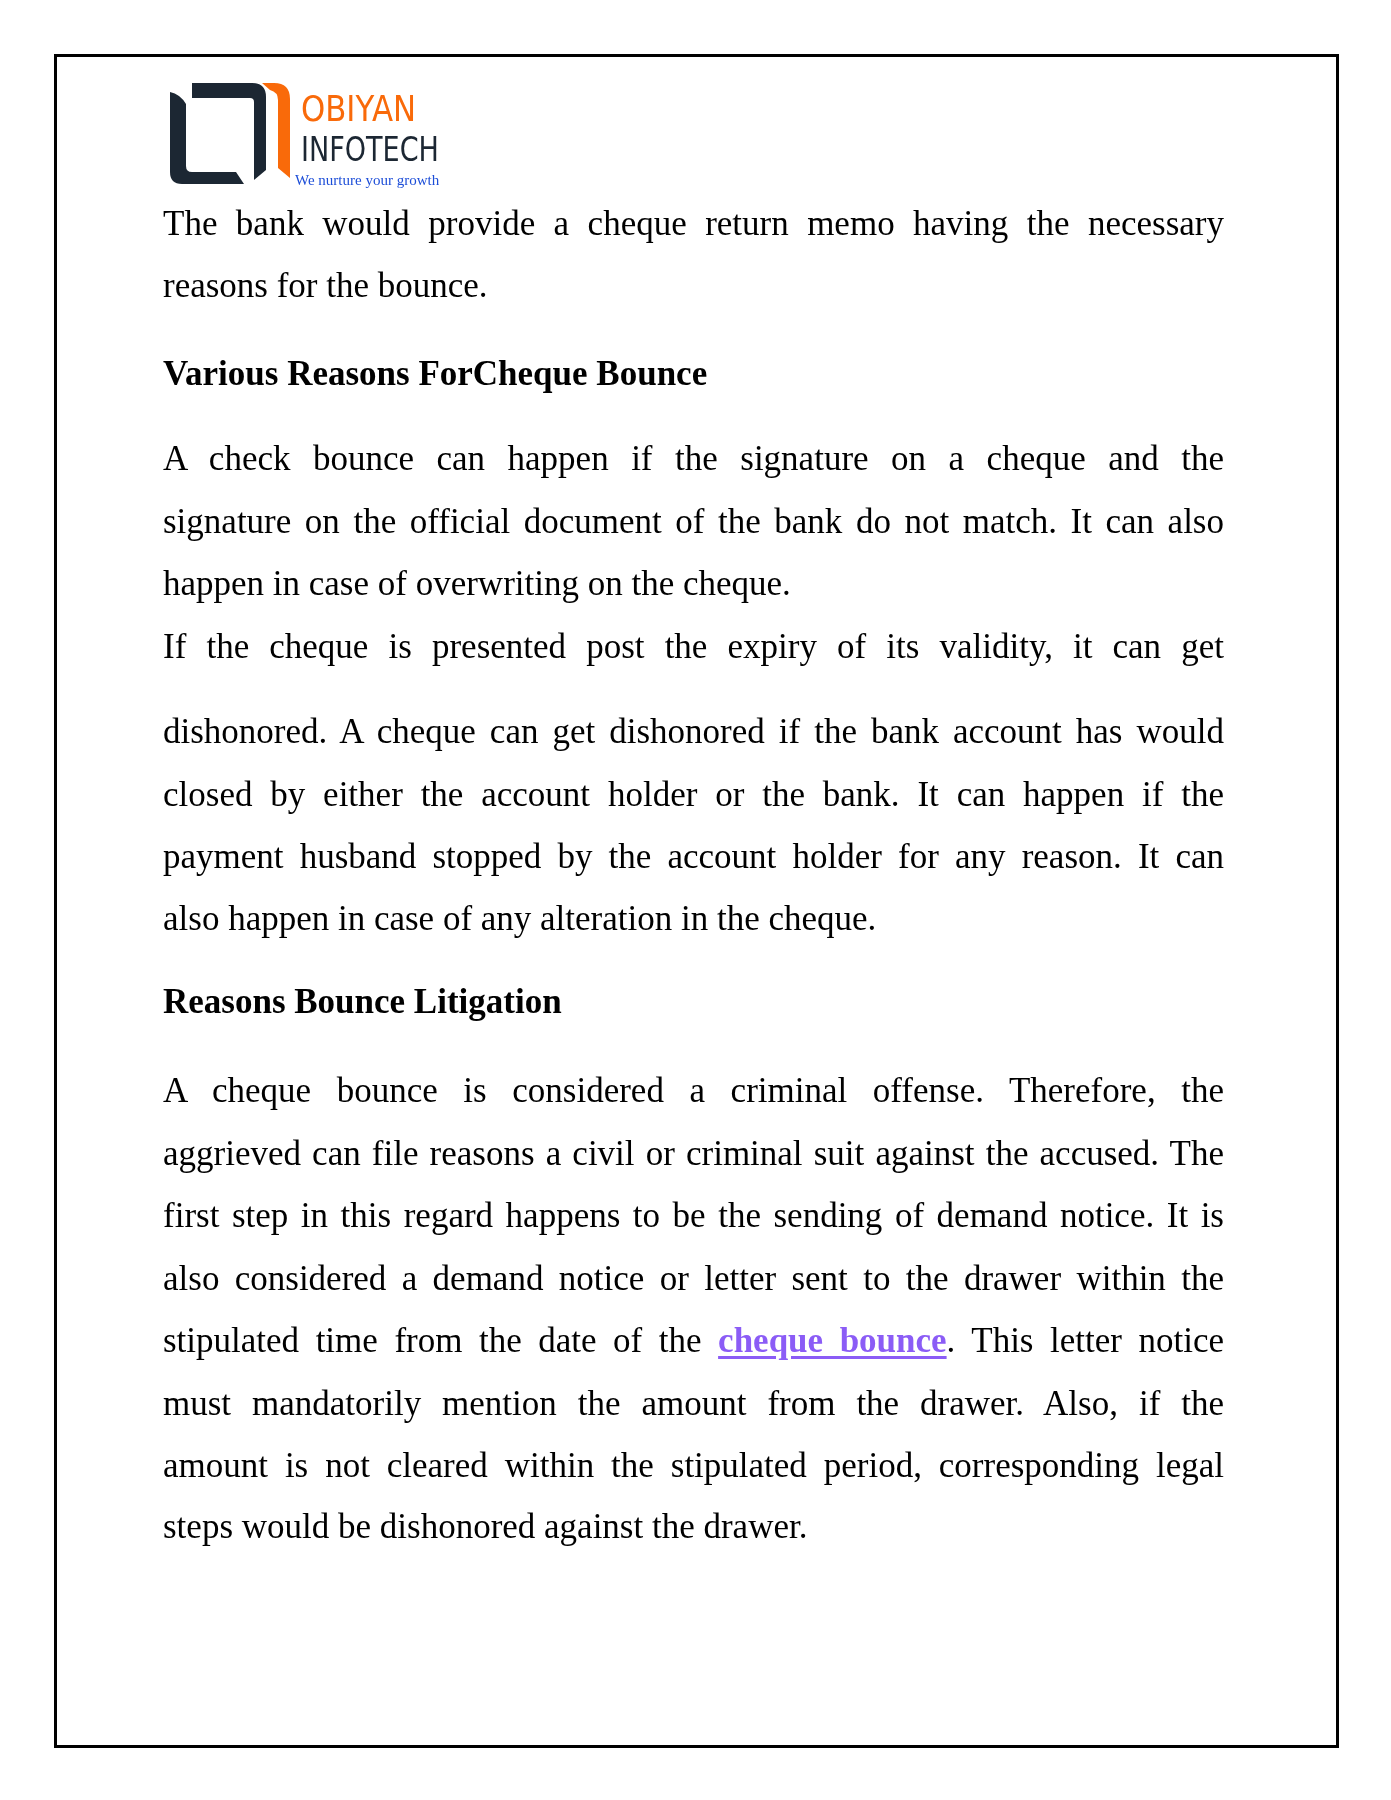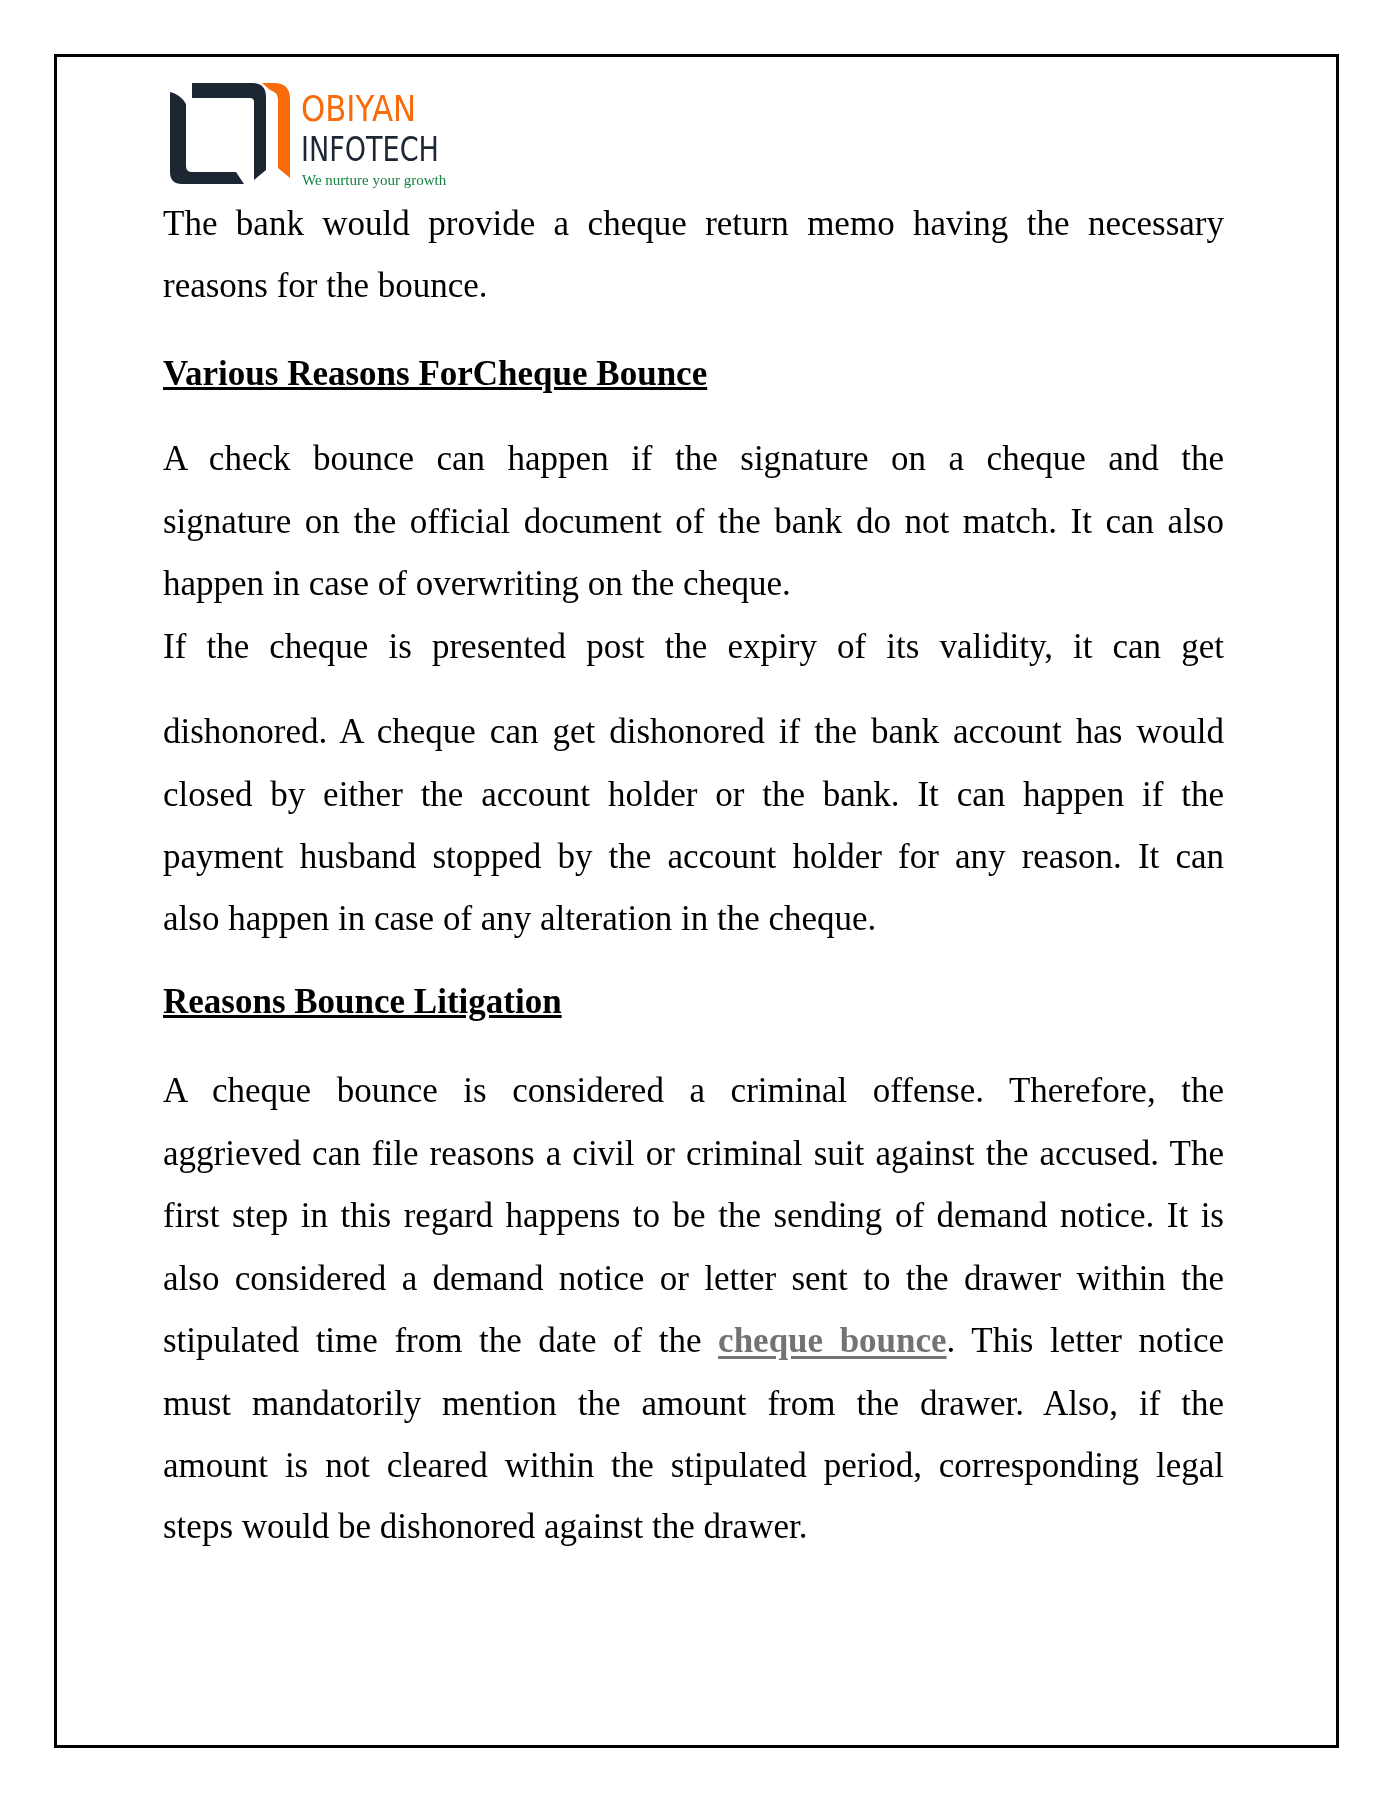--- a/index.html
+++ b/index.html
@@ -58,26 +58,26 @@
     font-family: "DejaVu Sans", "Liberation Sans", sans-serif;
     font-size: 33px;
     line-height: 33px;
     color: #1C2733;
     white-space: nowrap;
     transform: scaleX(0.82);
     transform-origin: left top;
   }
   .logo-tagline {
     position: absolute;
-    left: 136px;
+    left: 129px;
     top: 93px;
     font-family: "Liberation Serif", "DejaVu Serif", serif;
     font-size: 15px;
     line-height: 15px;
-    color: #15803d;
+    color: #1d4ed8;
     white-space: nowrap;
   }
   .content {
     position: absolute;
     left: 163px;
     top: 0;
     width: 1061px;
   }
   .line {
     position: absolute;
@@ -88,24 +88,23 @@
     height: 40px;
     white-space: nowrap;
   }
   .line.justify {
     text-align: justify;
     text-align-last: justify;
     white-space: normal;
   }
   .line.heading {
     font-weight: bold;
-    text-decoration: underline;
   }
   .link {
-    color: #737373;
+    color: #8b5cf6;
     font-weight: bold;
     text-decoration: underline;
     text-decoration-thickness: 3px;
     text-underline-offset: 4px;
   }
 </style>
 </head>
 <body>
 
 <div class="page-frame"></div>

